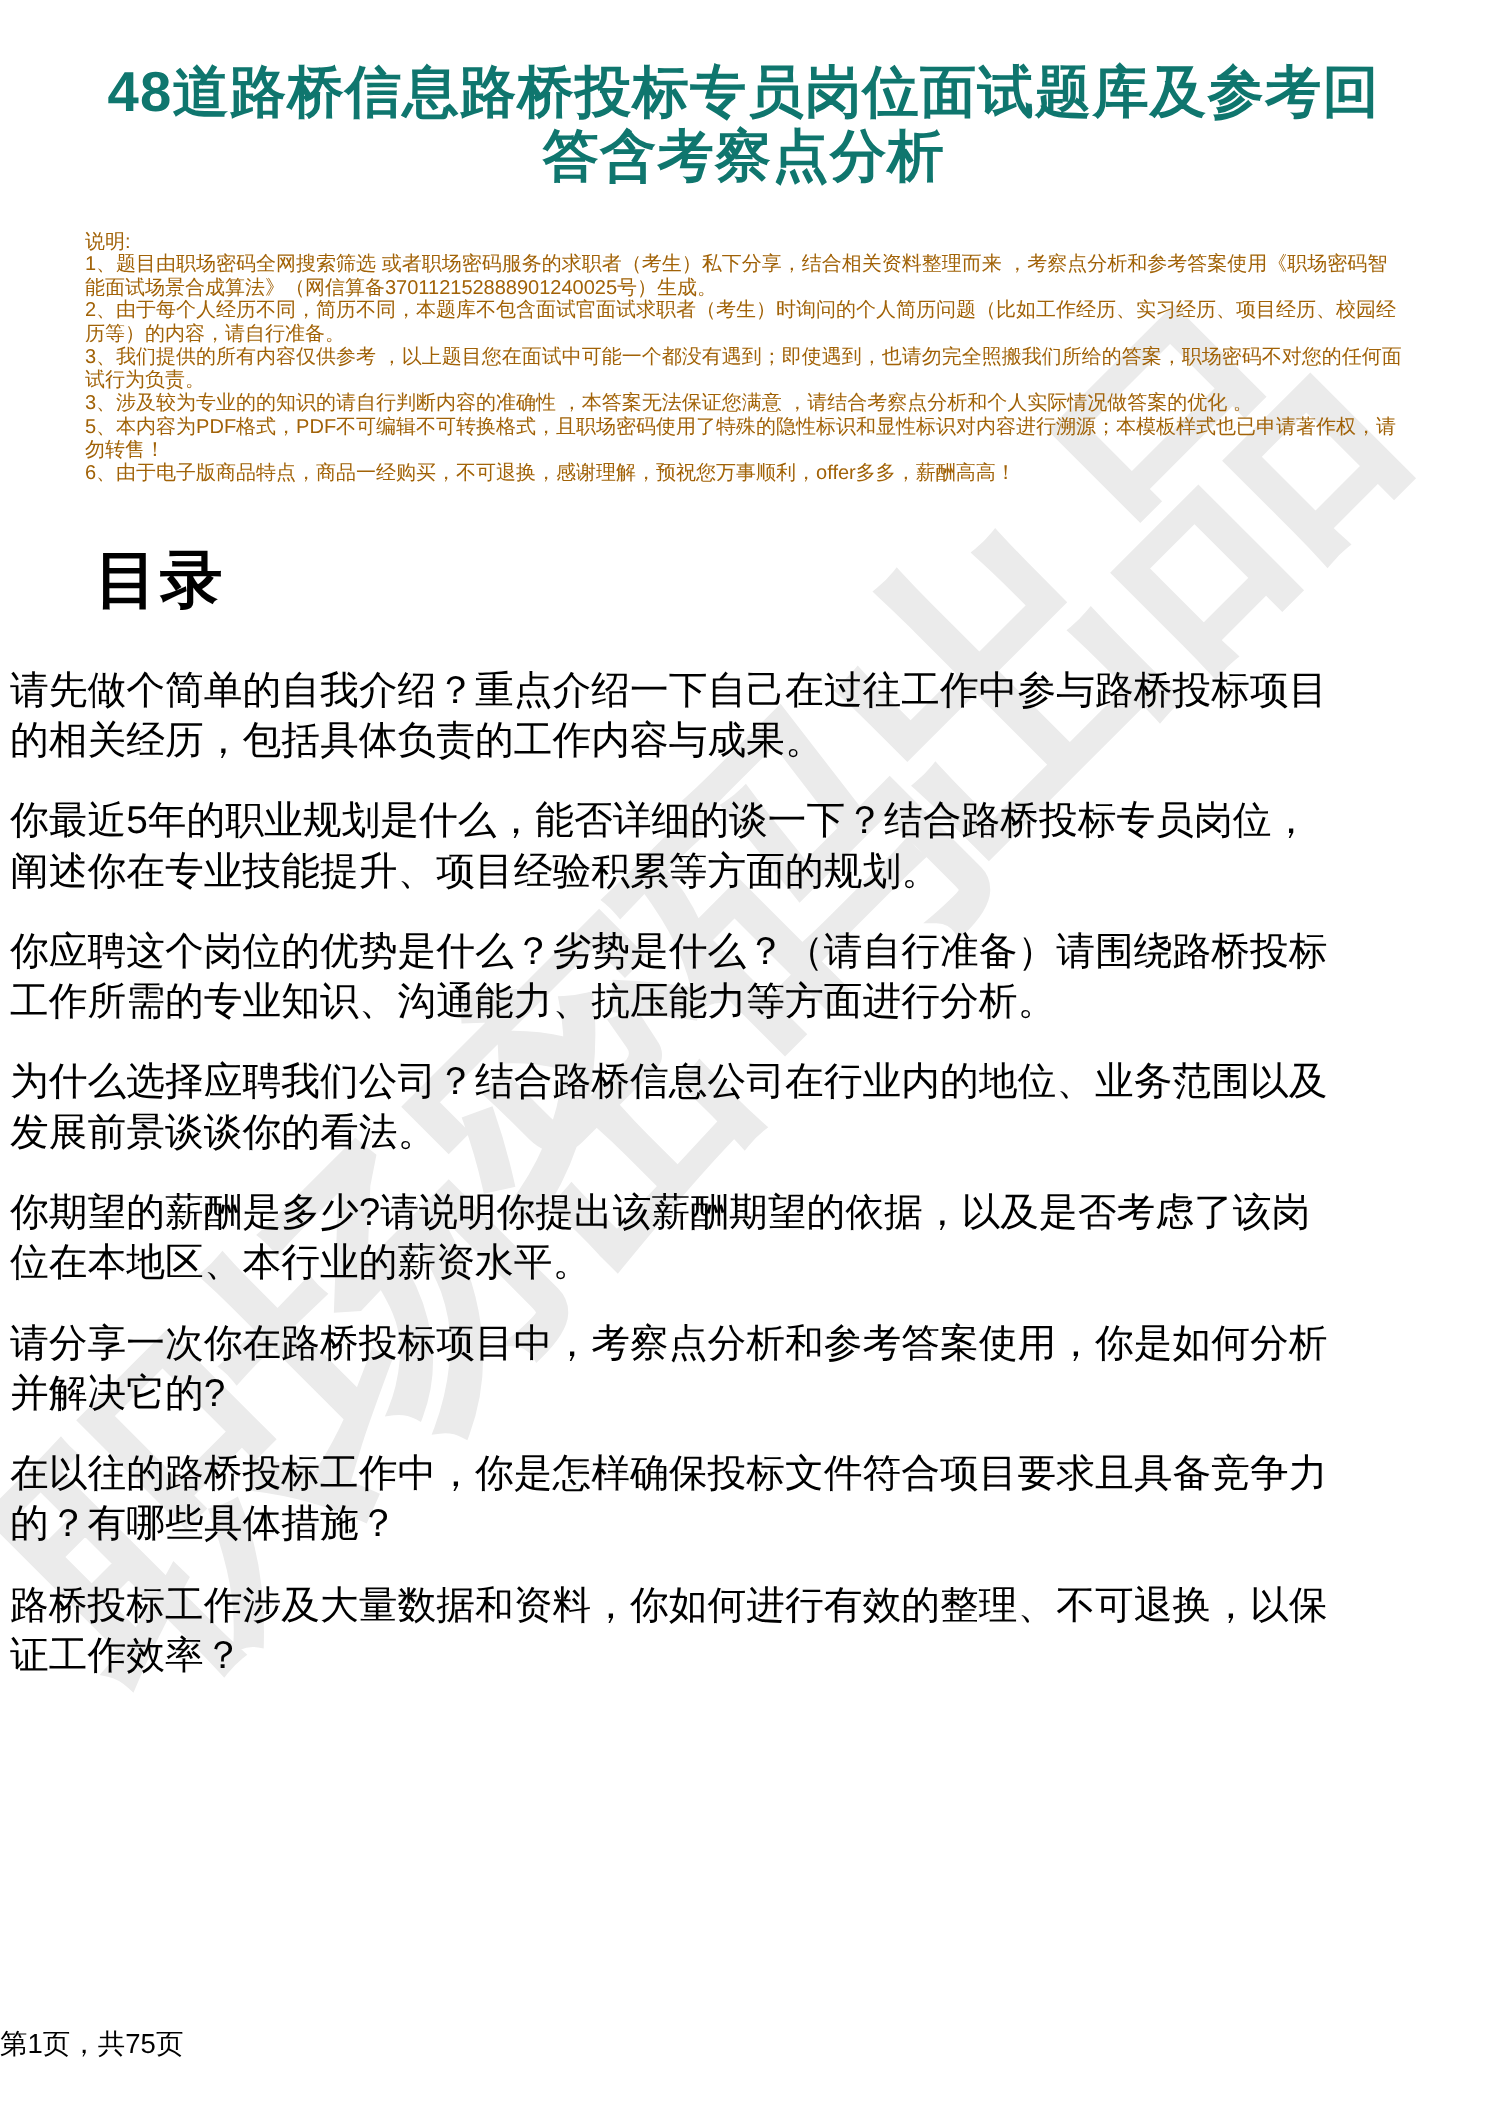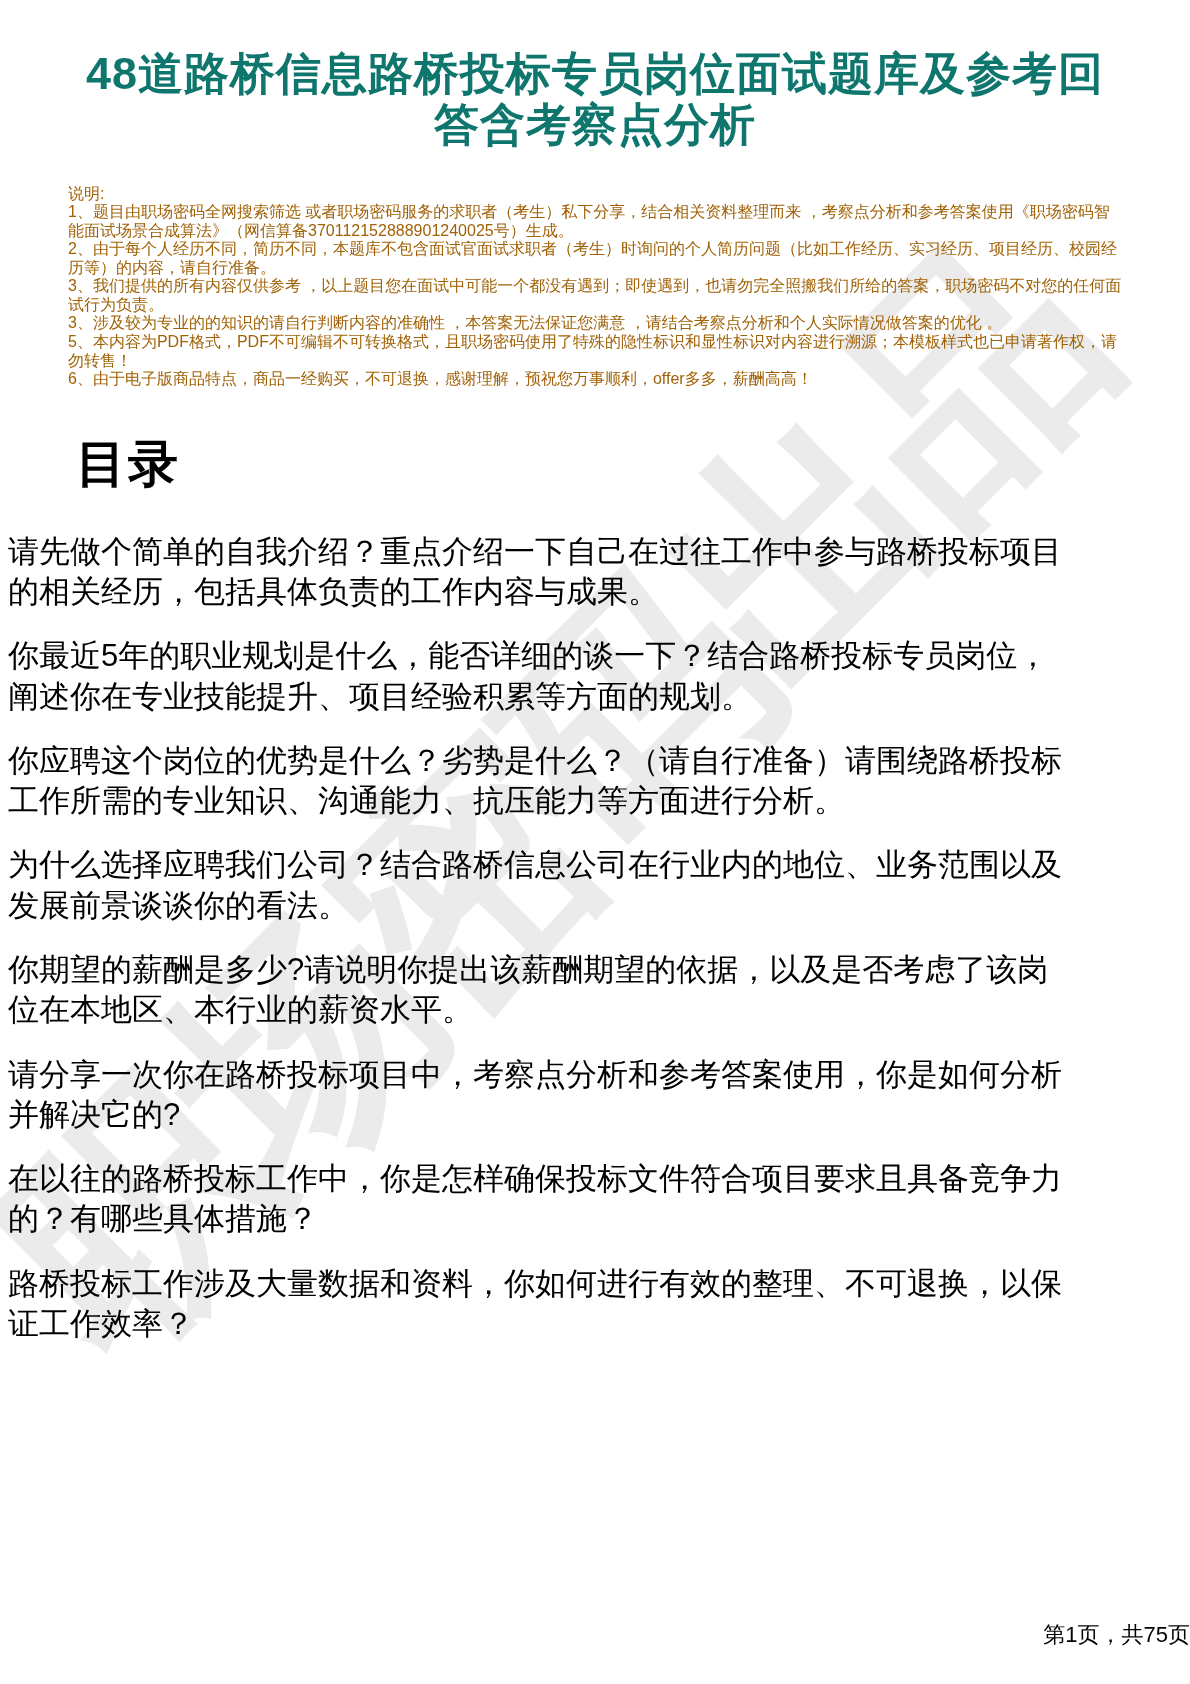--- a/index.html
+++ b/index.html
@@ -67,21 +67,21 @@
   }
   .toc-list li {
     margin-bottom: 24px;
     padding-left: 8px;
   }
   .footer {
     position: absolute;
     bottom: 34px;
     left: 0;
     width: 100%;
-    text-align: right;
+    text-align: left;
     font-size: 22px;
     color: #000000;
     z-index: 1;
   }
 </style>
 </head>
 <body>
 
 <div class="page">
 

